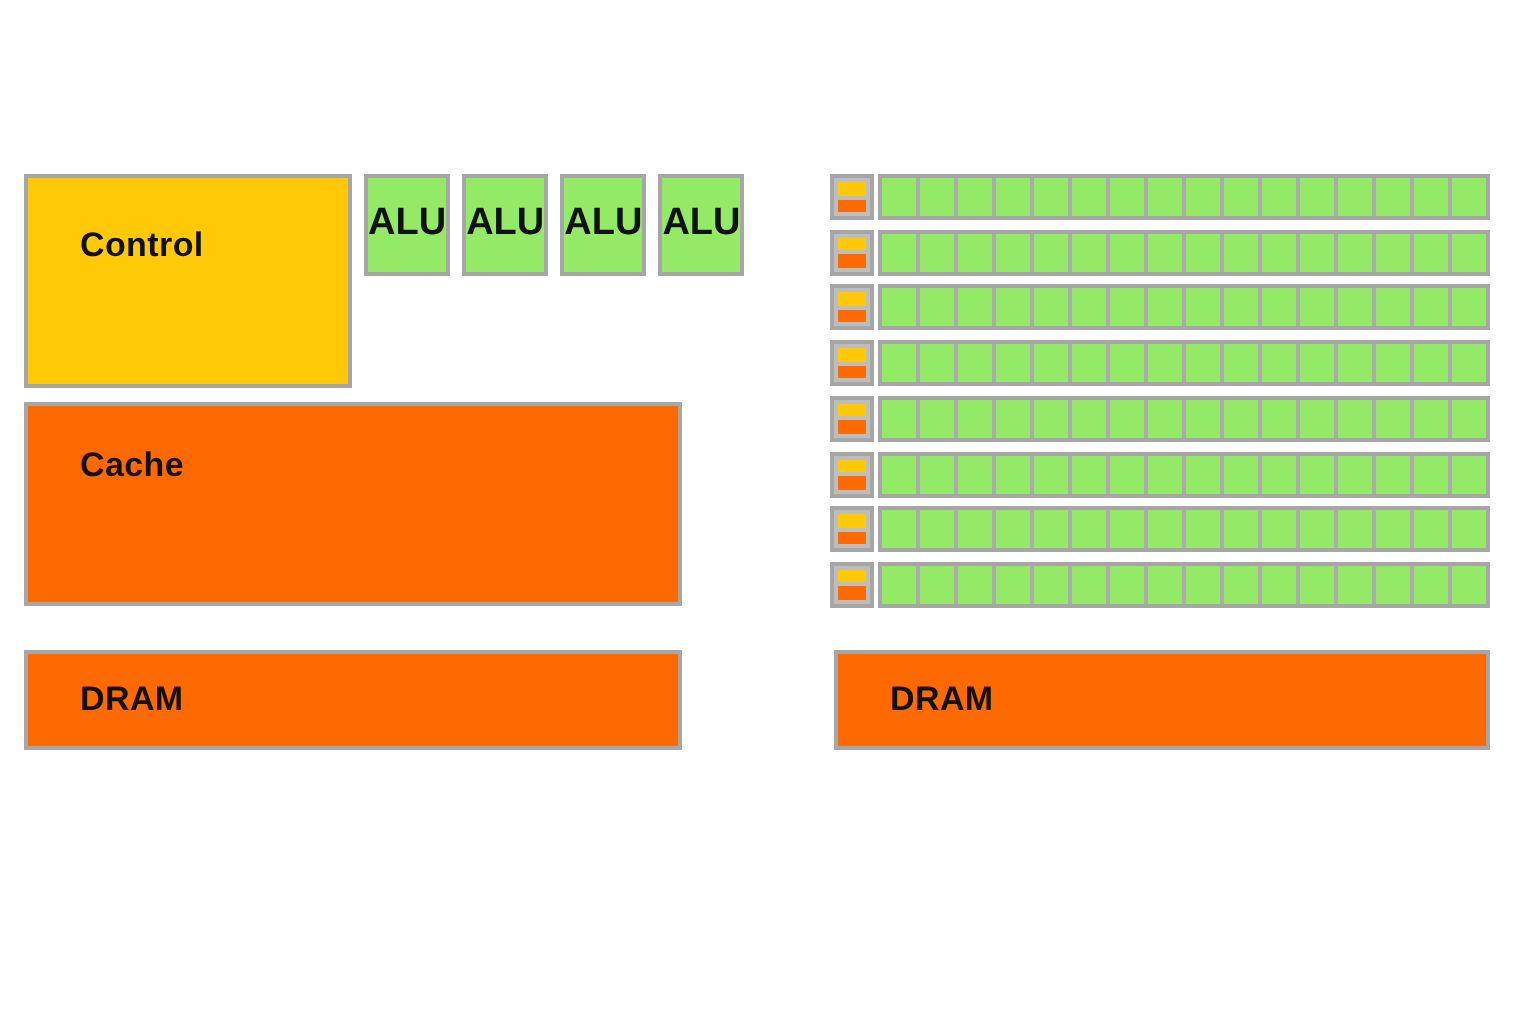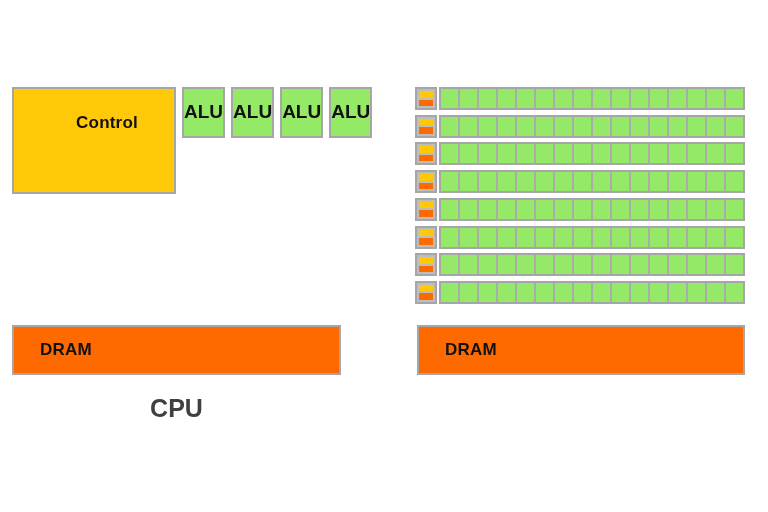--- a/index.html
+++ b/index.html
@@ -13,21 +13,21 @@
     background:var(--bg);
     font-family:"Liberation Sans", sans-serif;
   }
   .box{position:absolute;box-sizing:border-box;border:2px solid var(--border);}
   .box-label{
     display:block;font-weight:bold;font-size:17px;color:var(--label);
     letter-spacing:0.2px;
   }
   
   .control{left:12px;top:87px;width:164px;height:107px;background:var(--yellow);}
-  .control .box-label{margin:24px 0 0 26px;text-align:center;}
+  .control .box-label{margin:24px 0 0 26px;}
   .alu-grid{
     position:absolute;left:182px;top:87px;width:159px;height:107px;
     display:grid;grid-template-columns:1fr 1fr 1fr 1fr;grid-template-rows:1fr 1fr;gap:6px;
   }
   .alu{
     box-sizing:border-box;border:2px solid var(--border);background:var(--green);
     display:flex;align-items:center;justify-content:center;
     font-weight:bold;font-size:19px;color:var(--label);
   }
   .cache{left:12px;top:201px;width:329px;height:102px;background:var(--orange);}
@@ -72,26 +72,28 @@
     <span class="box-label">Control</span>
   </div>
 
   <div class="alu-grid" id="alu-grid">
       <div class="alu">ALU</div>
       <div class="alu">ALU</div>
       <div class="alu">ALU</div>
       <div class="alu">ALU</div>
     </div>
 
+  <div class="box cache">
+    <span class="box-label">Cache</span>
+  </div>
 
   <div class="box dram-cpu">
     <span class="box-label">DRAM</span>
   </div>
 
-  <div class="chip-title cpu-title">CPU</div>
 
   <div class="gpu-rows" id="gpu-rows">
       <div class="gpu-row">
         <div class="gpu-ctl">
           <div class="gpu-ctl-y"></div>
           <div class="gpu-ctl-o"></div>
         </div>
         <div class="gpu-strip">
           <div class="gpu-cell"></div>
           <div class="gpu-cell"></div>

